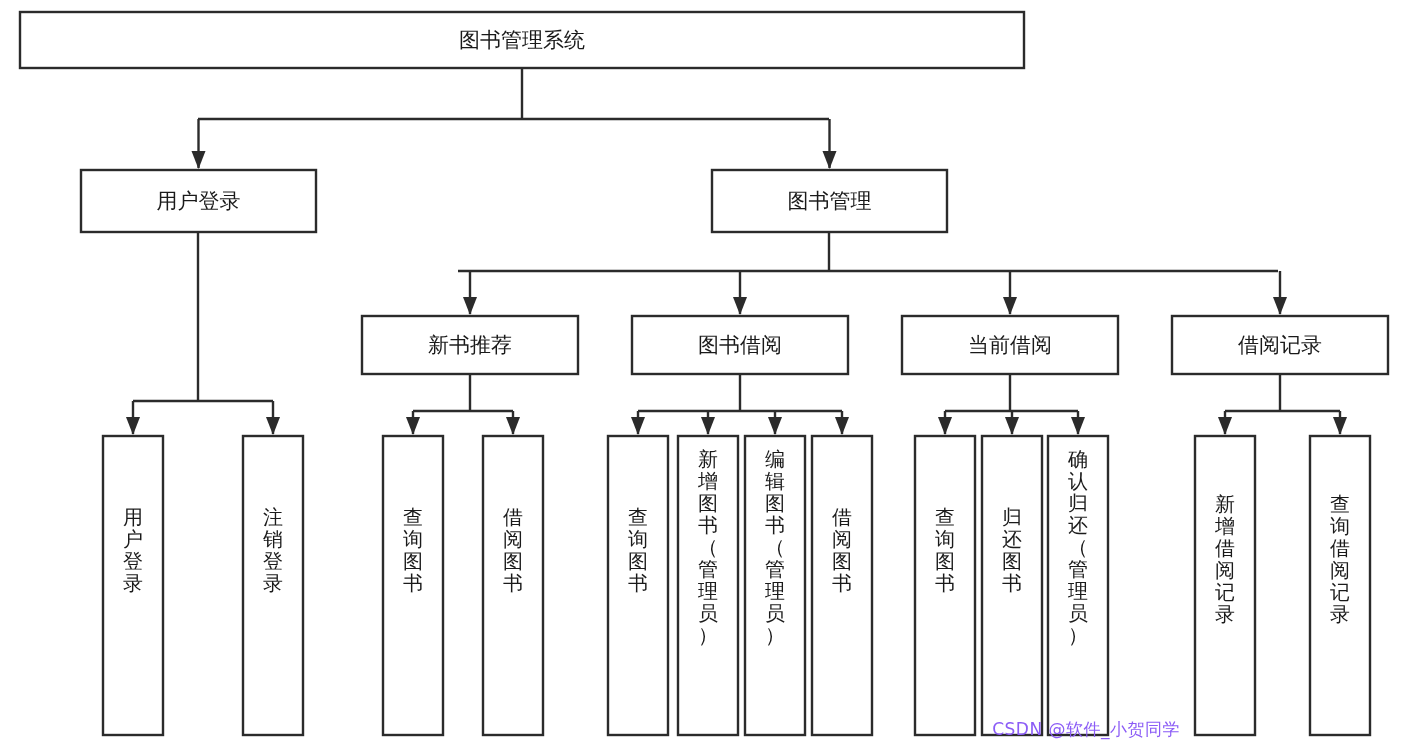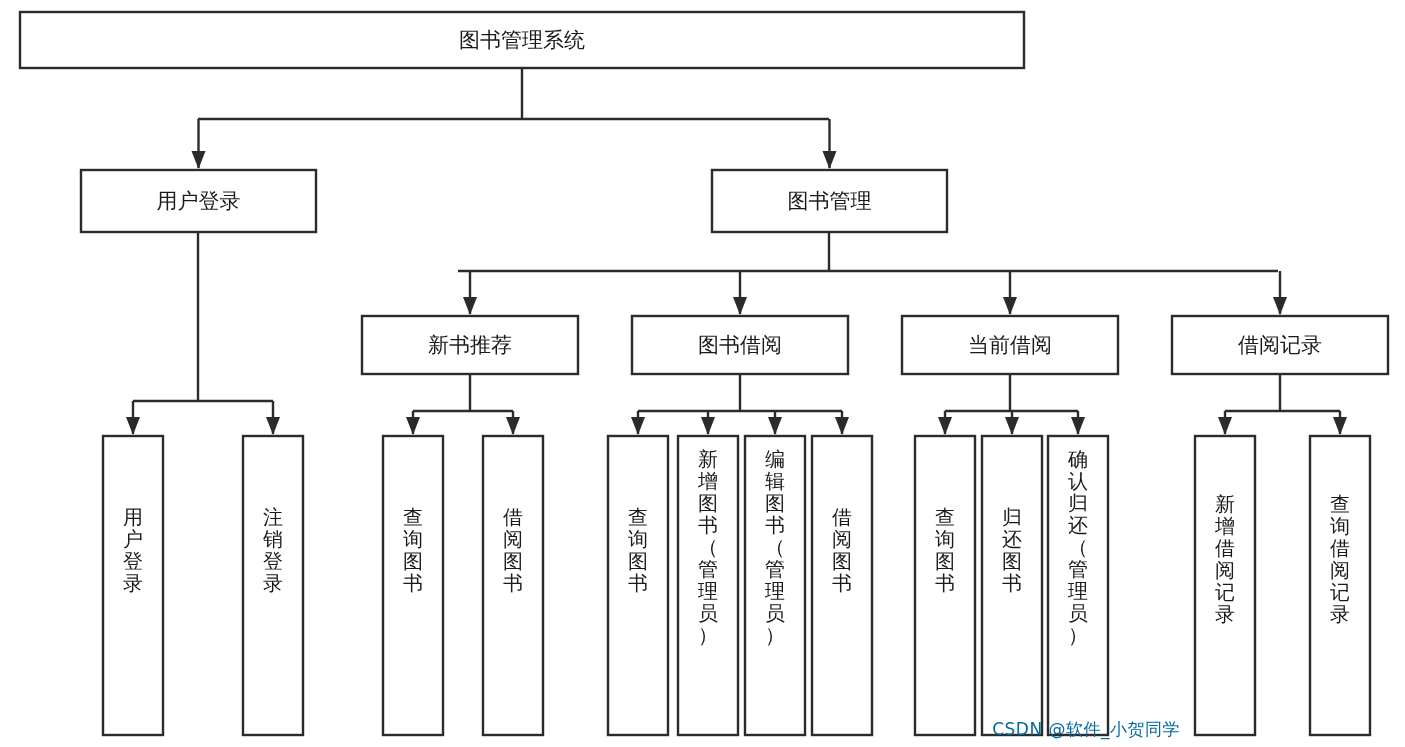--- a/index.html
+++ b/index.html
@@ -23,21 +23,21 @@
   }
   .node-label-v{
     fill:#1a1a1a;
     font-family:"DejaVu Sans","Liberation Sans",sans-serif;
     font-size:20px;
     text-anchor:middle;
   }
   .watermark{
     position:absolute;
     right:6px;bottom:6px;
-    color:#0369a1;
+    color:#8b5cf6;
     font-size:17px;
     font-family:"DejaVu Sans","Liberation Sans",sans-serif;
     letter-spacing:.5px;
     white-space:nowrap;
     pointer-events:none;
     text-align:right;
   }
 </style>
 </head>
 <body>

